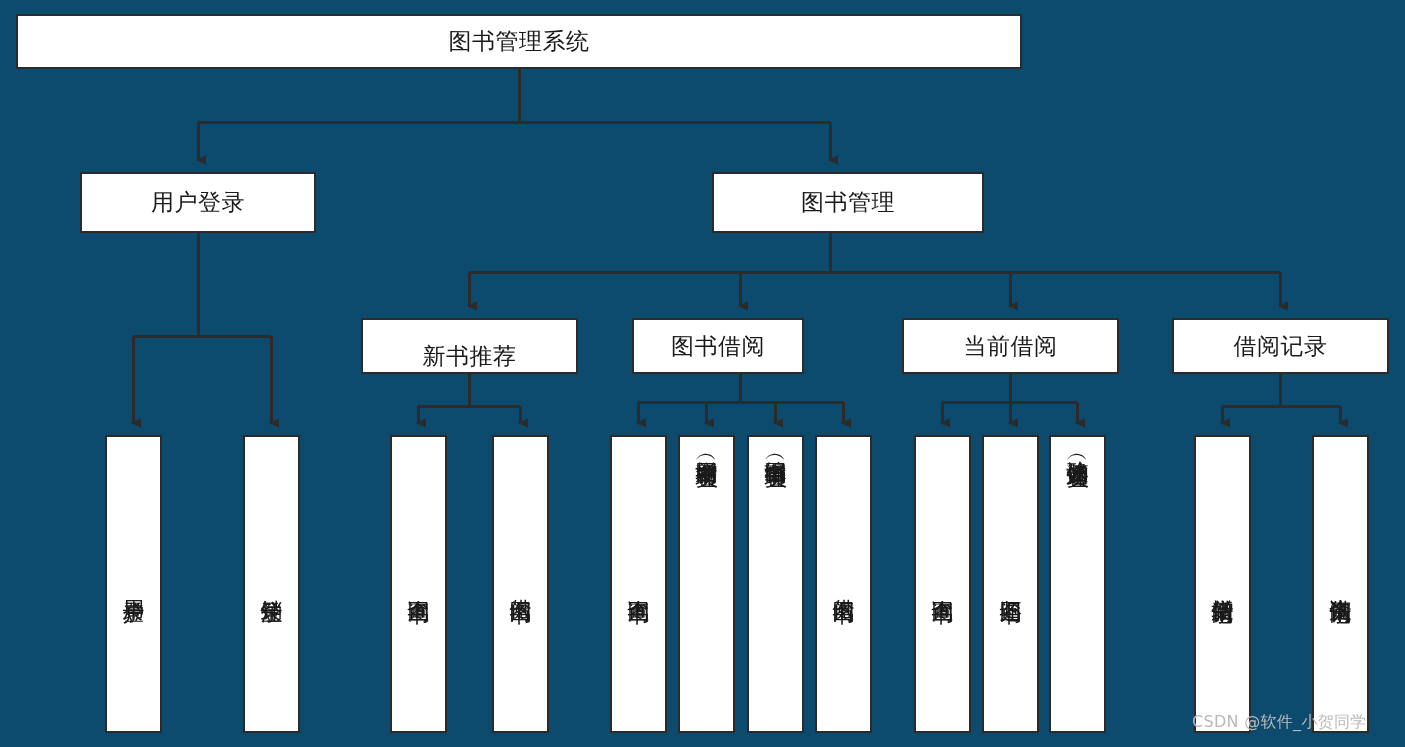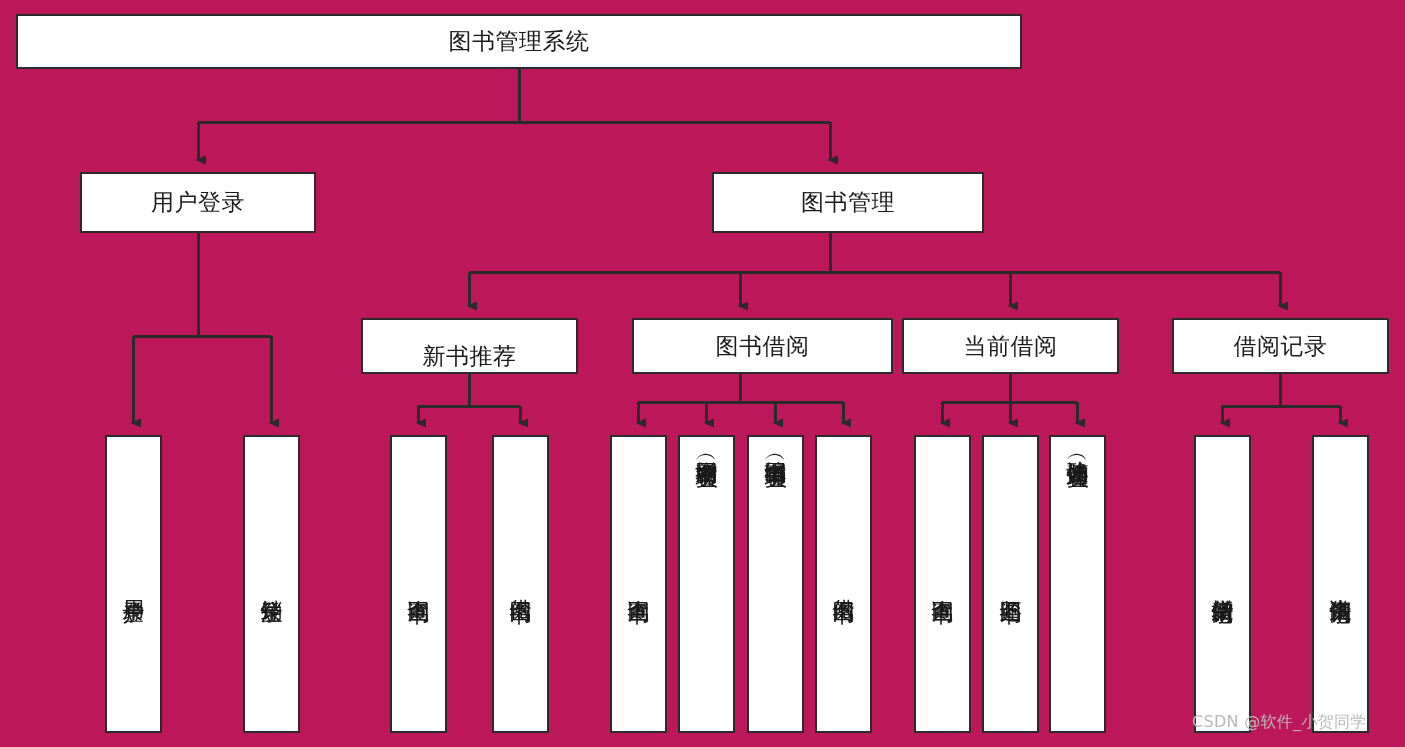--- a/index.html
+++ b/index.html
@@ -7,21 +7,21 @@
     padding: 0;
     background: #ffffff;
   }
   body {
     font-family: "DejaVu Sans", "Liberation Sans", sans-serif;
   }
   #stage {
     position: relative;
     width: 1405px;
     height: 747px;
-    background: #be185d;
+    background: #0c4a6e;
     overflow: hidden;
   }
   #wires {
     position: absolute;
     left: 0;
     top: 0;
     width: 1405px;
     height: 747px;
     pointer-events: none;
   }
@@ -128,21 +128,21 @@
   <div class="node h" style="left:80px; top:172px; width:236px; height:61px;">
     <span>用户登录</span>
   </div>
   <div class="node h" style="left:712px; top:172px; width:272px; height:61px;">
     <span>图书管理</span>
   </div>
 
   <div class="node h" style="left:361px; top:318px; width:217px; height:56px;align-items:flex-end;">
     <span>新书推荐</span>
   </div>
-  <div class="node h" style="left:632px; top:318px; width:261px; height:56px;">
+  <div class="node h" style="left:632px; top:318px; width:172px; height:56px;">
     <span>图书借阅</span>
   </div>
   <div class="node h" style="left:902px; top:318px; width:217px; height:56px;">
     <span>当前借阅</span>
   </div>
   <div class="node h" style="left:1172px; top:318px; width:217px; height:56px;">
     <span>借阅记录</span>
   </div>
 
   <div class="node leaf mid" style="left:105px; top:435px; width:57px; height:298px;">

